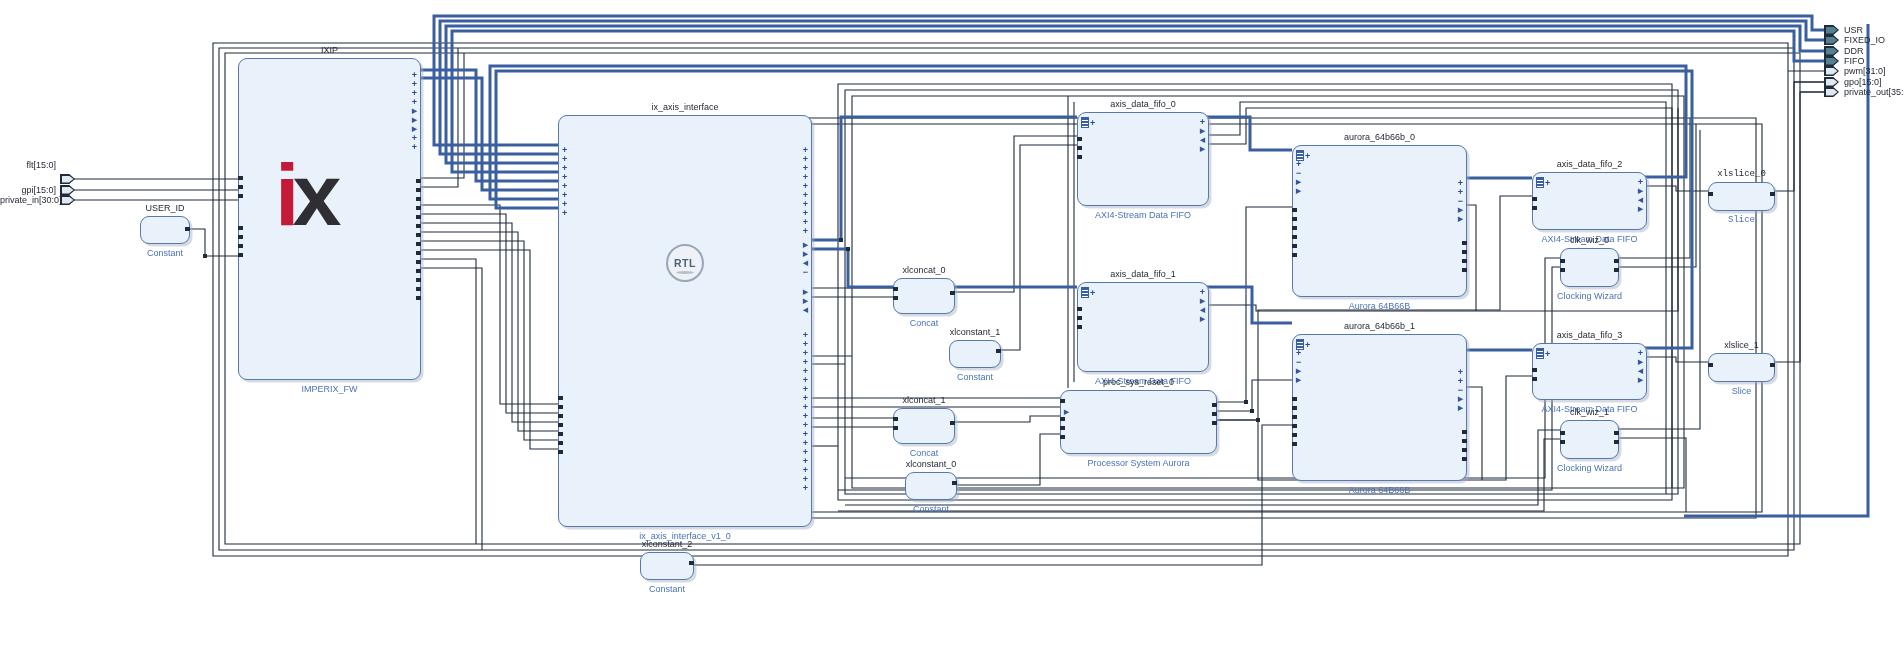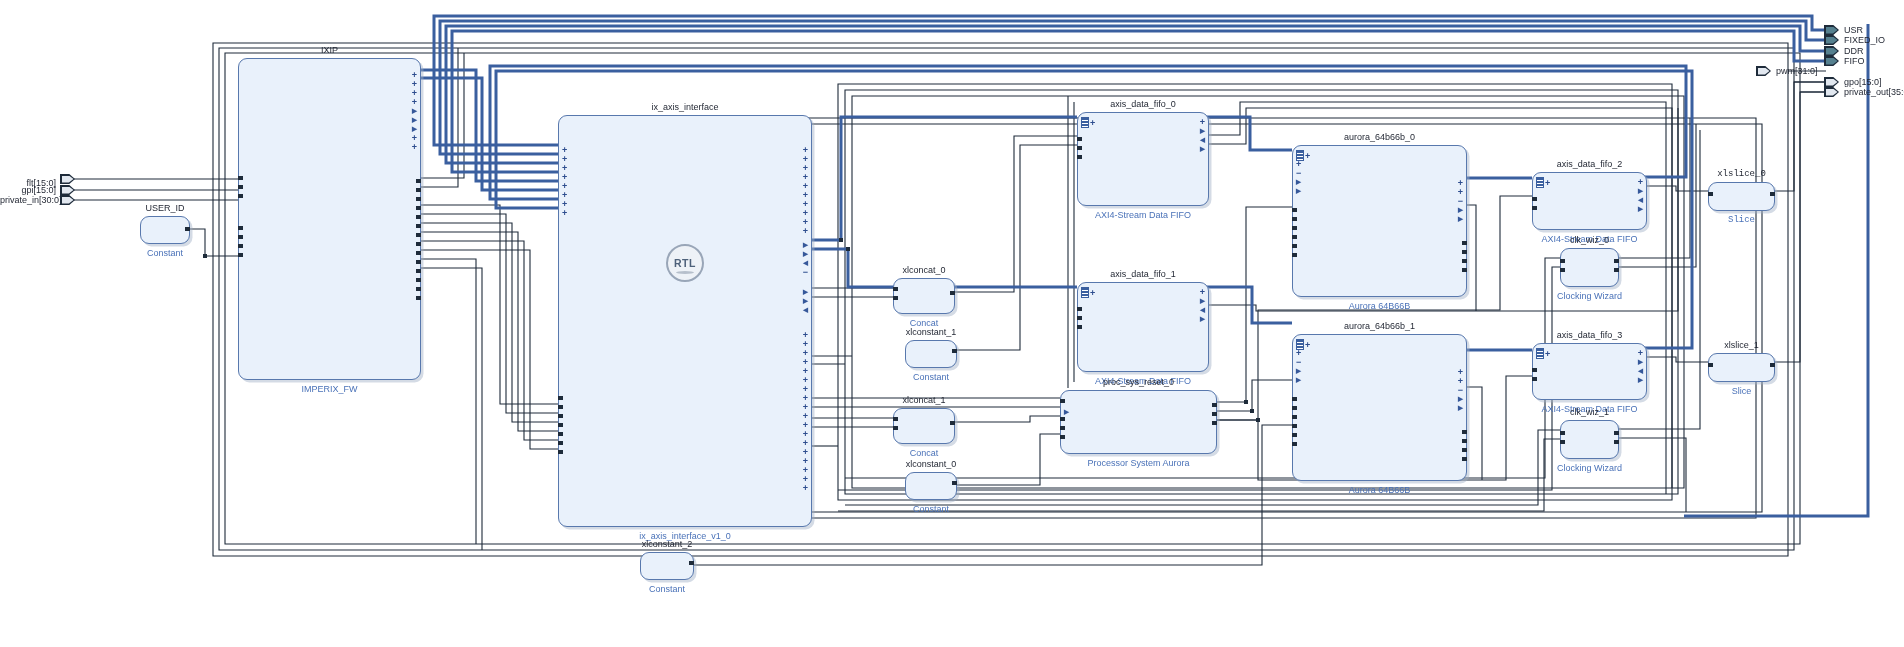--- a/index.html
+++ b/index.html
@@ -127,20 +127,21 @@
       <rect x="839" y="238" width="4" height="4" class="junction"></rect>
       <rect x="846" y="247" width="4" height="4" class="junction"></rect>
       <rect x="1244" y="400" width="4" height="4" class="junction"></rect>
       <rect x="1250" y="409" width="4" height="4" class="junction"></rect>
       <rect x="203" y="254" width="4" height="4" class="junction"></rect>
     </svg>
   <div id="blocks-layer">
       <div class="block hier" style="left: 238px; top: 58px; width: 181px; height: 320px;">
         <div class="btitle">IXIP</div>
         <div class="btype">IMPERIX_FW</div>
+        <div class="ixlogo"><span class="ix-i">i</span><span class="ix-x">x</span></div>
         <span class="pin pr" style="top: 12px;">+</span>
         <span class="pin pr" style="top: 21px;">+</span>
         <span class="pin pr" style="top: 30px;">+</span>
         <span class="pin pr" style="top: 39px;">+</span>
         <span class="pin arrow pr" style="top: 48px;">▶</span>
         <span class="pin arrow pr" style="top: 57px;">▶</span>
         <span class="pin arrow pr" style="top: 66px;">▶</span>
         <span class="pin pr" style="top: 75px;">+</span>
         <span class="pin pr" style="top: 84px;">+</span>
         <span class="pin sq pr" style="top: 120px;"></span>
@@ -225,21 +226,21 @@
         <span class="pin pr" style="top: 359px;">+</span>
         <span class="pin pr" style="top: 368px;">+</span>
       </div>
       <div class="block " style="left: 893px; top: 278px; width: 60px; height: 34px;">
         <div class="btitle">xlconcat_0</div>
         <div class="btype">Concat</div>
         <span class="pin sq pl" style="top: 8px;"></span>
         <span class="pin sq pl" style="top: 17px;"></span>
         <span class="pin sq pr" style="top: 12px;"></span>
       </div>
-      <div class="block " style="left: 905px; top: 340px; width: 50px; height: 26px;">
+      <div class="block " style="left: 949px; top: 340px; width: 50px; height: 26px;">
         <div class="btitle">xlconstant_1</div>
         <div class="btype">Constant</div>
         <span class="pin sq pr" style="top: 8px;"></span>
       </div>
       <div class="block " style="left: 893px; top: 408px; width: 60px; height: 34px;">
         <div class="btitle">xlconcat_1</div>
         <div class="btype">Concat</div>
         <span class="pin sq pl" style="top: 8px;"></span>
         <span class="pin sq pl" style="top: 17px;"></span>
         <span class="pin sq pr" style="top: 12px;"></span>
@@ -401,21 +402,21 @@
         <span class="pin sq pr" style="top: 9px;"></span>
       </div>
       <div class="block " style="left: 1708px; top: 353px; width: 65px; height: 27px;">
         <div class="btitle">xlslice_1</div>
         <div class="btype">Slice</div>
         <span class="pin sq pl" style="top: 9px;"></span>
         <span class="pin sq pr" style="top: 9px;"></span>
       </div>
     </div>
   <div id="ports-layer">
-      <div class="plabel lportlabel xport" style="left: 0px; top: 178px; display: block;">flt[15:0]</div>
+      <div class="plabel lportlabel xport" style="left: 0px; top: 160px; display: block;">flt[15:0]</div>
       <div class="xport" style="left: 60px; top: 174px;">
         <span class="pg">
           <span class="o"></span>
           <span class="f"></span>
         </span>
       </div>
       <div class="plabel lportlabel xport" style="left: 0px; top: 185px; display: block;">gpi[15:0]</div>
       <div class="xport" style="left: 60px; top: 185px;">
         <span class="pg">
           <span class="o"></span>
@@ -450,21 +451,21 @@
         </span>
         <span class="plabel">DDR</span>
       </div>
       <div class="xport" style="left: 1824px; top: 56px; gap: 5px;">
         <span class="pg iface">
           <span class="o"></span>
           <span class="f"></span>
         </span>
         <span class="plabel">FIFO</span>
       </div>
-      <div class="xport" style="left: 1756px; top: 66px; gap: 5px;">
+      <div class="xport" style="left: 1824px; top: 66px; gap: 5px;">
         <span class="pg">
           <span class="o"></span>
           <span class="f"></span>
         </span>
         <span class="plabel">pwm[31:0]</span>
       </div>
       <div class="xport" style="left: 1824px; top: 77px; gap: 5px;">
         <span class="pg">
           <span class="o"></span>
           <span class="f"></span>

